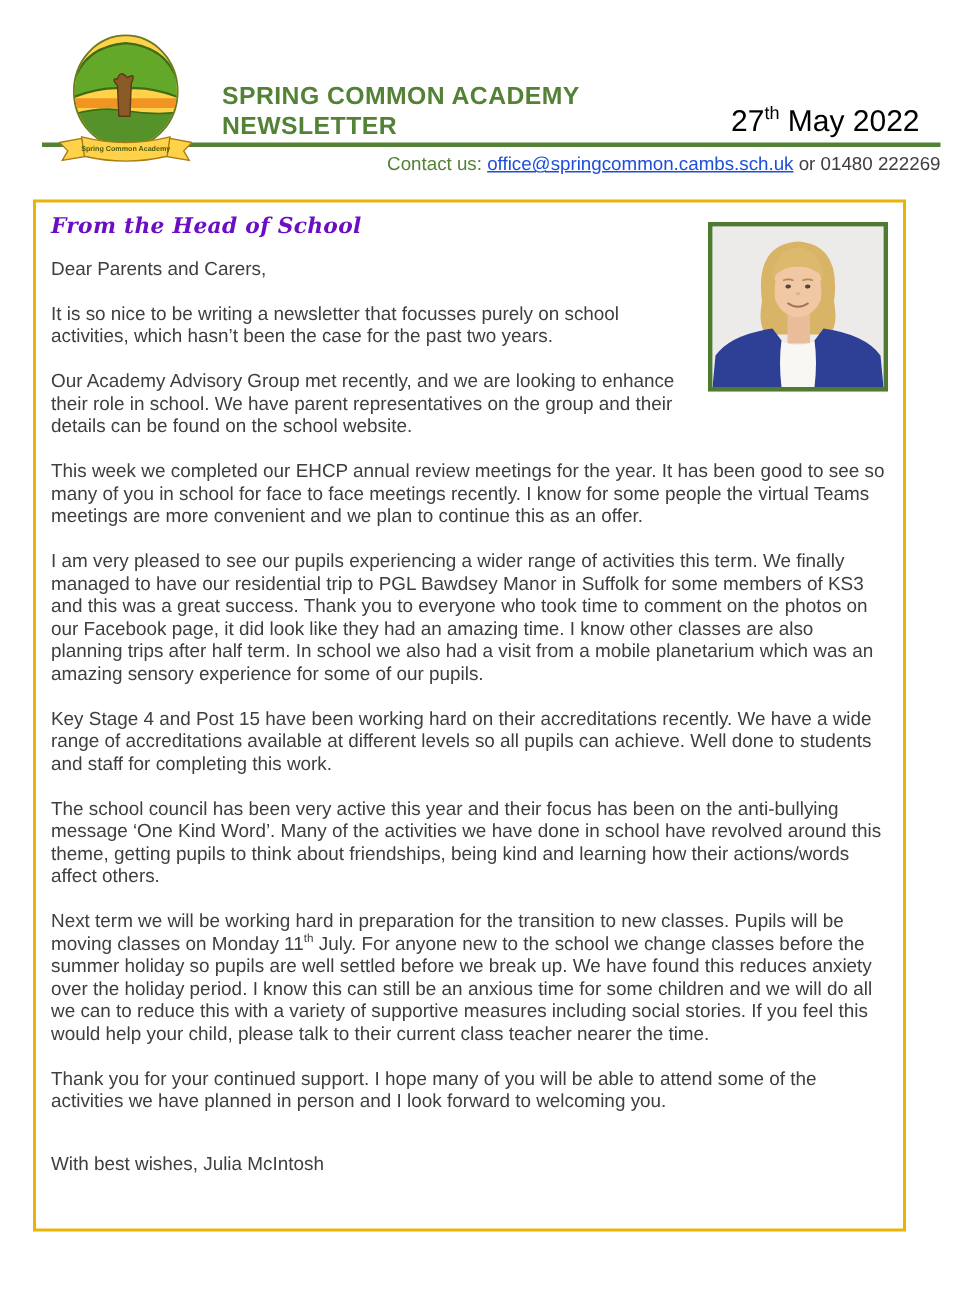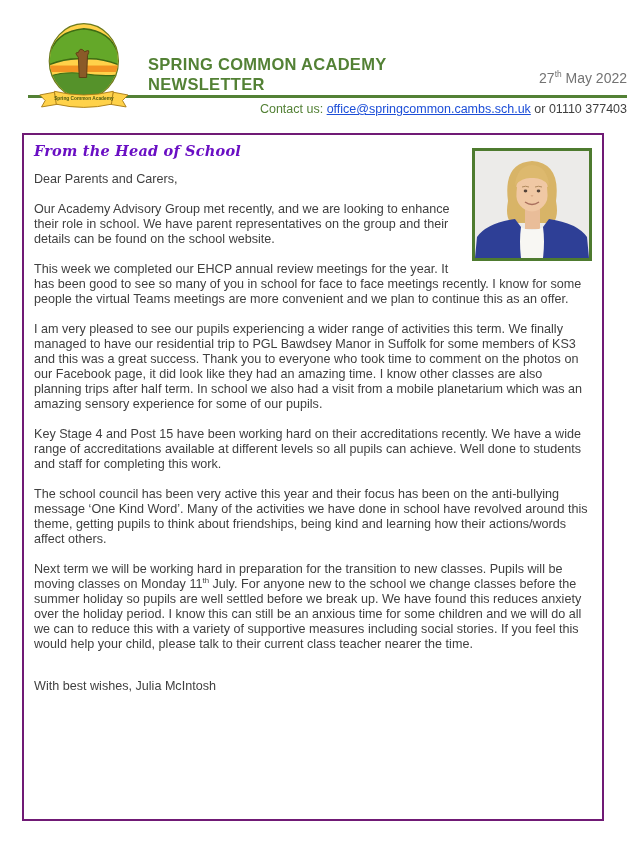--- a/index.html
+++ b/index.html
@@ -10,38 +10,38 @@
     font-family:"Liberation Sans", sans-serif;
     overflow:hidden;
   }
   
   .logo{position:absolute;left:36px;top:20px;width:92px;height:92px;z-index:3;}
   .masthead{position:absolute;left:148px;top:54px;line-height:1.22;z-index:2;}
   .masthead .title-line{
     font-weight:bold;font-size:16.5px;letter-spacing:.3px;color:#538135;
   }
   .issue-date{
-    position:absolute;right:10px;top:70px;z-index:2;
-    font-size:14px;color:#737373;white-space:nowrap;
+    position:absolute;right:24px;top:70px;z-index:2;
+    font-size:20px;color:#000000;white-space:nowrap;
   }
   .issue-date sup{font-size:.6em;line-height:0;}
   .green-rule{
     position:absolute;left:28px;top:95px;width:599px;height:3px;
     background:#538135;z-index:1;
   }
   .contact-line{
     position:absolute;right:10px;top:102px;z-index:2;
     font-size:12.5px;color:#3f3f3f;white-space:nowrap;
   }
   .contact-line .contact-label{color:#538135;margin-top:48px;}
   .contact-line a{color:#1d4ed8;text-decoration:underline;cursor:pointer;}
   
   .letter-box{
     position:absolute;left:22px;top:133px;width:582px;height:688px;
-    box-sizing:border-box;border:2px solid #701a75;
+    box-sizing:border-box;border:2px solid #eab308;
     padding:7px 10px 10px 10px;
     color:#3f3f3f;
   }
   .letter-heading{
     margin:0 0 13px 0;
     font-family:"DejaVu Serif", serif;
     font-style:italic;font-weight:bold;
     font-size:14.5px;letter-spacing:.2px;
     color:#6a0fc4;
   }
@@ -93,21 +93,21 @@
 
   <div class="masthead">
     <div class="title-line">SPRING COMMON ACADEMY</div>
     <div class="title-line">NEWSLETTER</div>
   </div>
 
   <div class="issue-date"><span>27</span><sup>th</sup><span> May 2022</span></div>
 
   <div class="green-rule"></div>
 
-  <div class="contact-line"><span class="contact-label">Contact us: </span><a>office@springcommon.cambs.sch.uk</a><span> or 01110 377403</span></div>
+  <div class="contact-line"><span class="contact-label">Contact us: </span><a>office@springcommon.cambs.sch.uk</a><span> or 01480 222269</span></div>
 
   <section class="letter-box">
 
     <div class="photo-frame">
       <svg viewBox="0 0 114 107" width="114" height="107">
         <rect x="0" y="0" width="114" height="107" fill="#ecebe9"></rect>
 
         <path d="M 33 50 Q 28 12 57 10 Q 86 12 81 50 Q 84 66 78 72 L 36 72 Q 30 66 33 50 Z" fill="#d8b467"></path>
 
         <rect x="50" y="56" width="15" height="22" fill="#e9bd99"></rect>
@@ -130,24 +130,26 @@
 
         <path d="M 0 107 L 2 86 Q 12 72 40 68 L 46 76 Q 44 90 46 107 Z" fill="#2e3f96"></path>
         <path d="M 114 107 L 112 86 Q 102 72 74 68 L 68 76 Q 70 90 68 107 Z" fill="#2e3f96"></path>
       </svg>
     </div>
 
     <h2 class="letter-heading">From the Head of School</h2>
 
     <div class="letter-body">
         <p><span>Dear Parents and Carers,</span></p>
+        <p><span>It is so nice to be writing a newsletter that focusses purely on school activities, which hasn’t been the case for the past two years.</span></p>
         <p><span>Our Academy Advisory Group met recently, and we are looking to enhance their role in school. We have parent representatives on the group and their details can be found on the school website.</span></p>
         <p><span>This week we completed our EHCP annual review meetings for the year. It has been good to see so many of you in school for face to face meetings recently. I know for some people the virtual Teams meetings are more convenient and we plan to continue this as an offer.</span></p>
         <p><span>I am very pleased to see our pupils experiencing a wider range of activities this term. We finally managed to have our residential trip to PGL Bawdsey Manor in Suffolk for some members of KS3 and this was a great success. Thank you to everyone who took time to comment on the photos on our Facebook page, it did look like they had an amazing time. I know other classes are also planning trips after half term. In school we also had a visit from a mobile planetarium which was an amazing sensory experience for some of our pupils.</span></p>
         <p><span>Key Stage 4 and Post 15 have been working hard on their accreditations recently. We have a wide range of accreditations available at different levels so all pupils can achieve. Well done to students and staff for completing this work.</span></p>
         <p><span>The school council has been very active this year and their focus has been on the anti-bullying message ‘One Kind Word’. Many of the activities we have done in school have revolved around this theme, getting pupils to think about friendships, being kind and learning how their actions/words affect others.</span></p>
         <p><span>Next term we will be working hard in preparation for the transition to new classes. Pupils will be moving classes on Monday 11</span><sup>th</sup><span> July. For anyone new to the school we change classes before the summer holiday so pupils are well settled before we break up. We have found this reduces anxiety over the holiday period.  I know this can still be an anxious time for some children and we will do all we can to reduce this with a variety of supportive measures including social stories. If you feel this would help your child, please talk to their current class teacher nearer the time.</span></p>
+        <p><span>Thank you for your continued support. I hope many of you will be able to attend some of the activities we have planned in person and I look forward to welcoming you.</span></p>
         <p class="signature"><span>With best wishes, Julia McIntosh</span></p>
       </div>
 
   </section>
 
 </div>
 
 </body></html>

